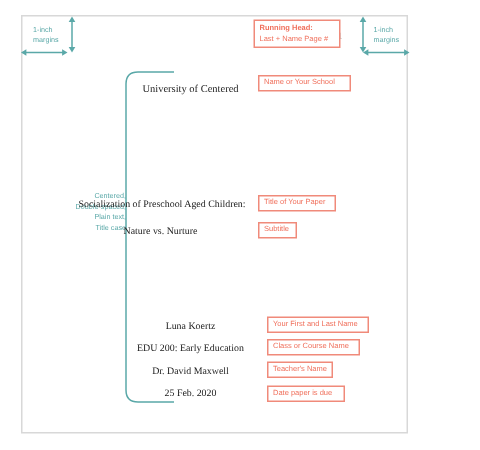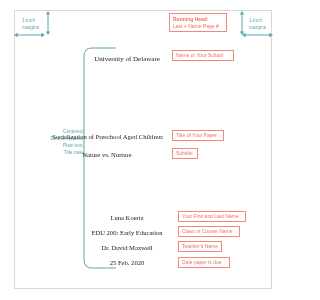--- a/index.html
+++ b/index.html
@@ -198,21 +198,21 @@
 </div>
 
 <div class="teal-note" id="note-centered">
   <div>Centered,</div>
   <div>Double-spaced,</div>
   <div>Plain text,</div>
   <div>Title case</div>
 </div>
 
 <div class="doc-text" id="running-head-text">Koertz 1</div>
-<div class="doc-text" id="school-line">University of Delaware</div>
+<div class="doc-text" id="school-line">University of Centered</div>
 <div class="doc-text" id="title-line">Socialization of Preschool Aged Children:</div>
 <div class="doc-text" id="subtitle-line">Nature vs. Nurture</div>
 <div class="doc-text" id="author-line">Luna Koertz</div>
 <div class="doc-text" id="course-line">EDU 200: Early Education</div>
 <div class="doc-text" id="teacher-line">Dr. David Maxwell</div>
 <div class="doc-text" id="date-line">25 Feb. 2020</div>
 
 <div class="callout" id="callout-running-head">
   <div class="ln1">Running Head:</div>
   <div class="ln2">Last + Name Page #</div>

